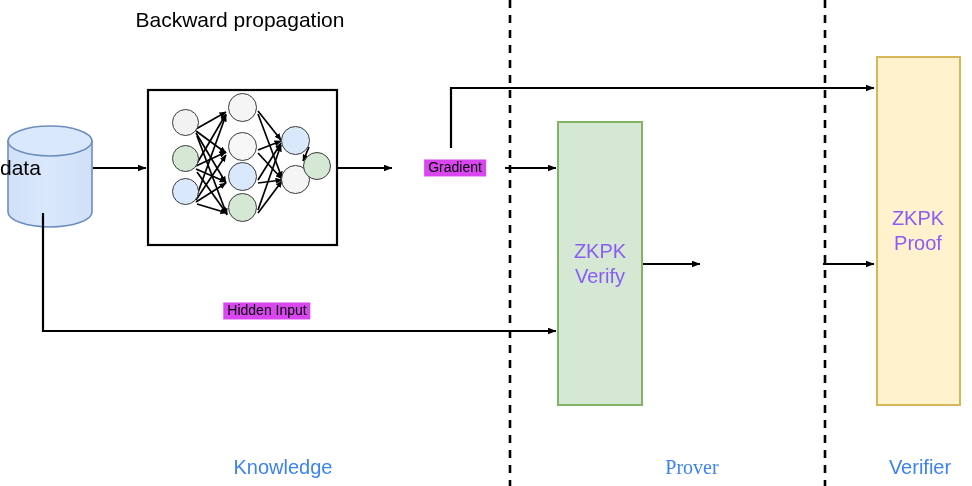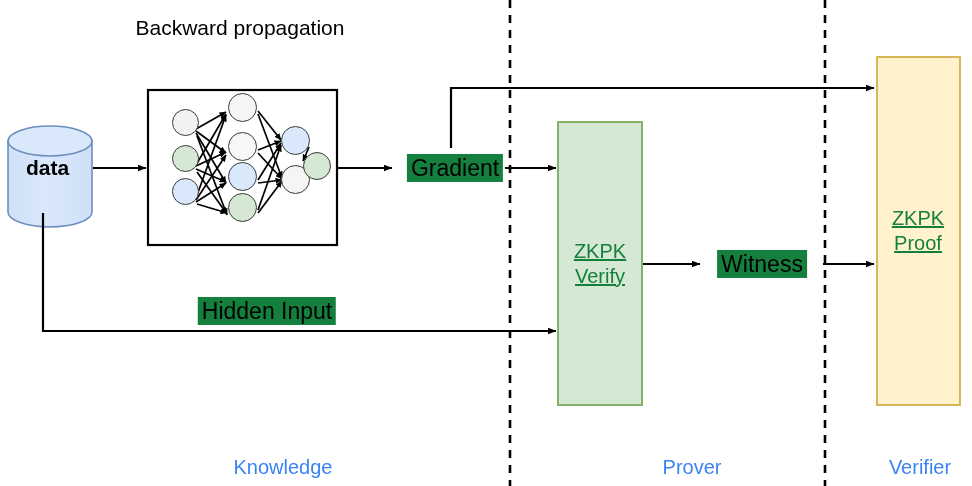--- a/index.html
+++ b/index.html
@@ -28,59 +28,57 @@
   .lbl {
     position: absolute;
     color: #000000;
     font-family: "Liberation Sans", sans-serif;
     white-space: nowrap;
     line-height: 1.22;
   }
   .title-block {
     position: absolute;
     left: 90px;
-    top: 14px;
+    top: 6px;
     width: 300px;
     text-align: center;
     font-size: 21px;
     color: #000000;
     line-height: 1.32;
   }
   .title-line { display: block; }
   .cyl-label {
     position: absolute;
     left: 0px;
     top: 168px;
     width: 95px;
-    text-align: center;
+    text-align: left;
     font-size: 21px;
     transform: translateY(-50%);
-    font-weight: bold;
   }
   .nn-node {
     position: absolute;
     border-radius: 50%;
     border: 1.6px solid #3a3a3a;
     box-sizing: border-box;
   }
   .edge-label {
     position: absolute;
-    font-size: 23px;
+    font-size: 14px;
     transform: translate(-50%, -50%);
-    background: #15803d;
+    background: #d946ef;
     padding: 0 4px;
   }
   .box-label {
     position: absolute;
     text-align: center;
     font-size: 20px;
-    color: #15803d;
+    color: #8b5cf6;
     transform: translate(-50%, -50%);
     line-height: 1.25;
-    text-decoration: underline;
   }
   .section-label {
     position: absolute;
     font-size: 20px;
     text-align: center;
     transform: translateX(-50%);
     color: #3b82f6;
   }
 </style>
 </head>
@@ -185,29 +183,28 @@
   <div class="title-block">
     <span class="title-line">Backward propagation</span>
   </div>
 
   <div class="lbl cyl-label">data</div>
 
   <div class="lbl edge-label" style="left:455px; top:168px;">Gradient</div>
 
   <div class="lbl edge-label" style="left:267px; top:311px;text-align:center;">Hidden Input</div>
 
-  <div class="lbl edge-label" style="left:762px; top:264px;">Witness</div>
 
   <div class="box-label" style="left:600px; top:264px; width:84px;">
     <span>ZKPK</span><br>
     <span>Verify</span>
   </div>
 
   <div class="box-label" style="left:918px; top:231px; width:86px;">
     <span>ZKPK</span><br>
     <span>Proof</span>
   </div>
 
   <div class="section-label" style="left:283px; top:456px;">Knowledge</div>
-  <div class="section-label" style="left:692px; top:456px;">Prover</div>
+  <div class="section-label" style="left:692px; top:456px;font-family:Liberation Serif, serif;">Prover</div>
   <div class="section-label" style="left:920px; top:456px;text-align:center;">Verifier</div>
 
 </div>
 
 </body></html>

